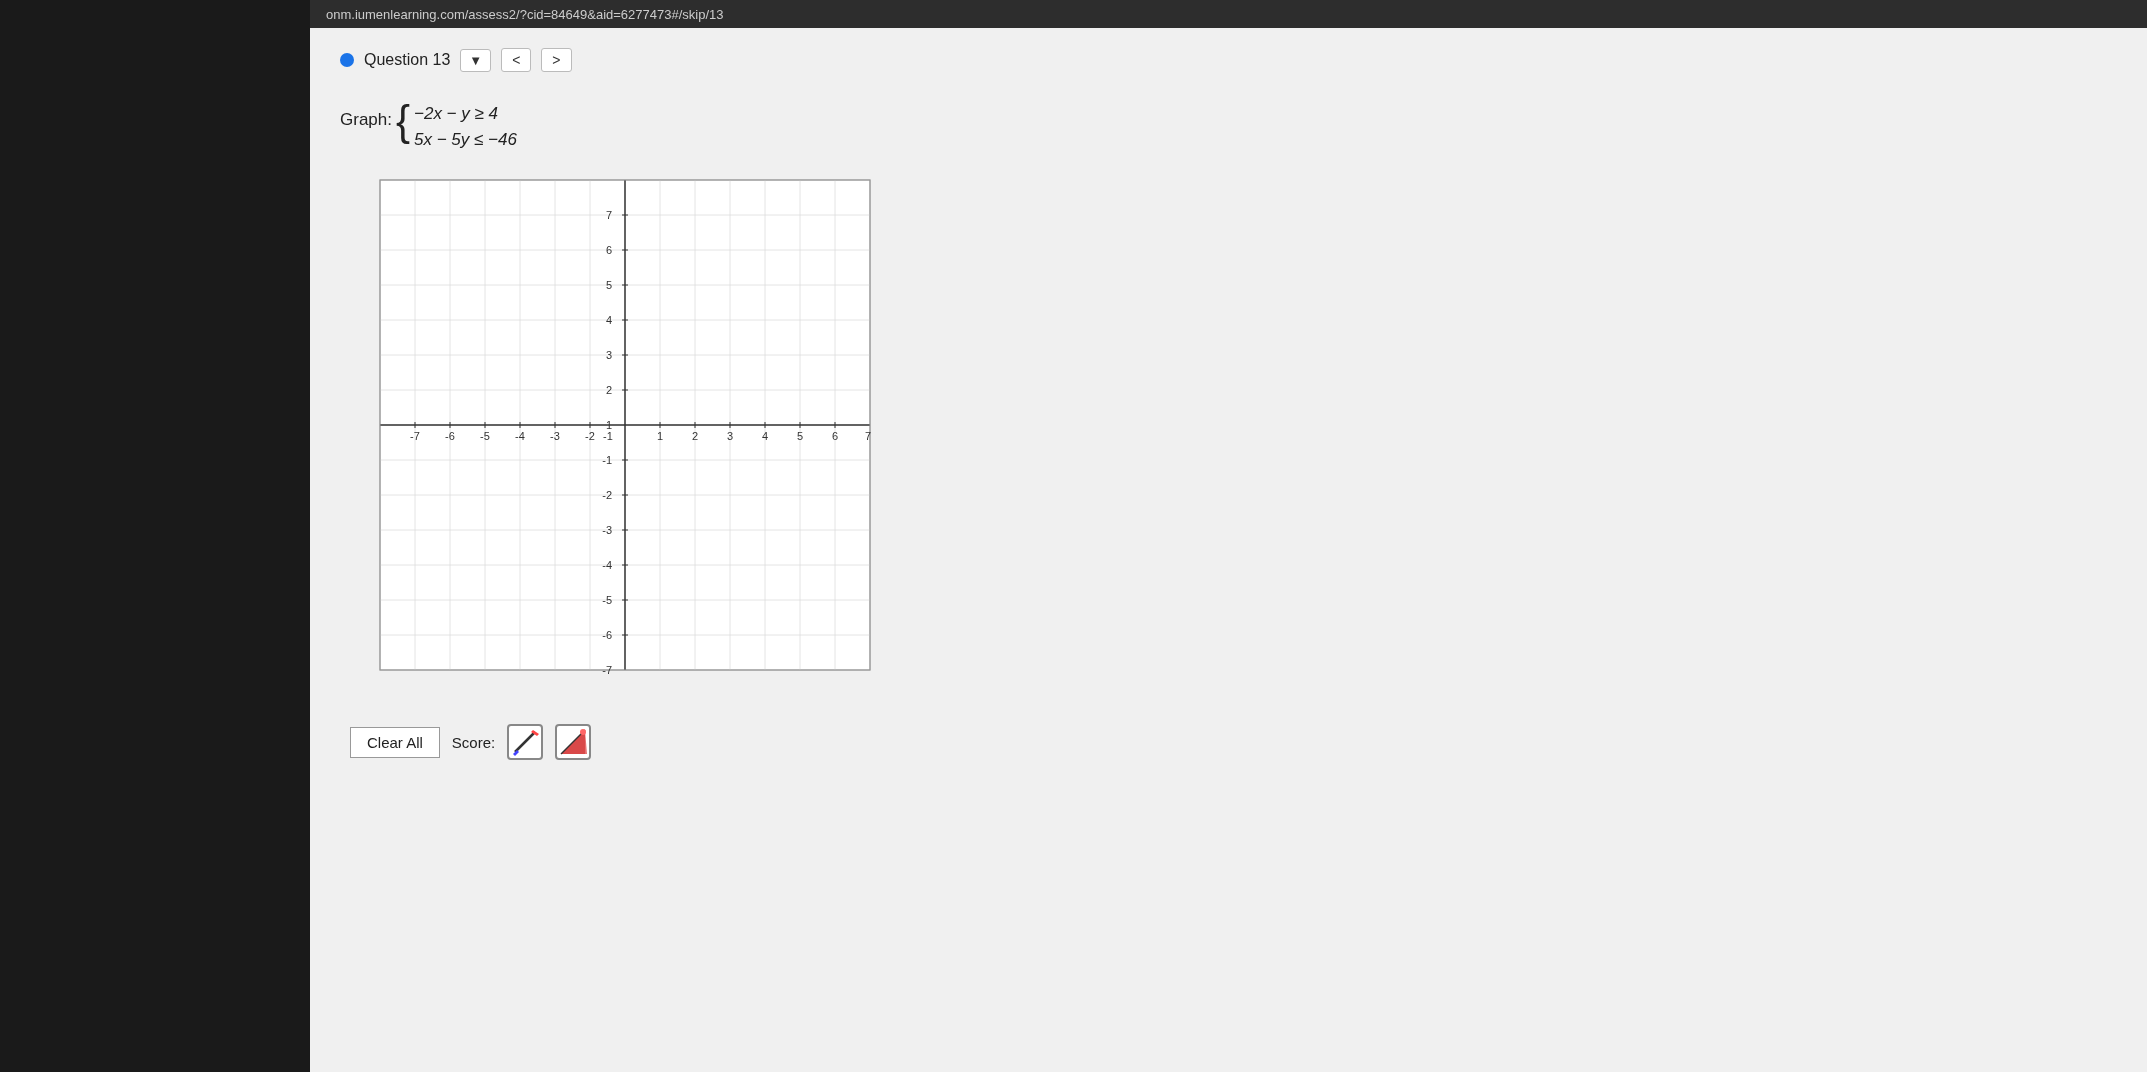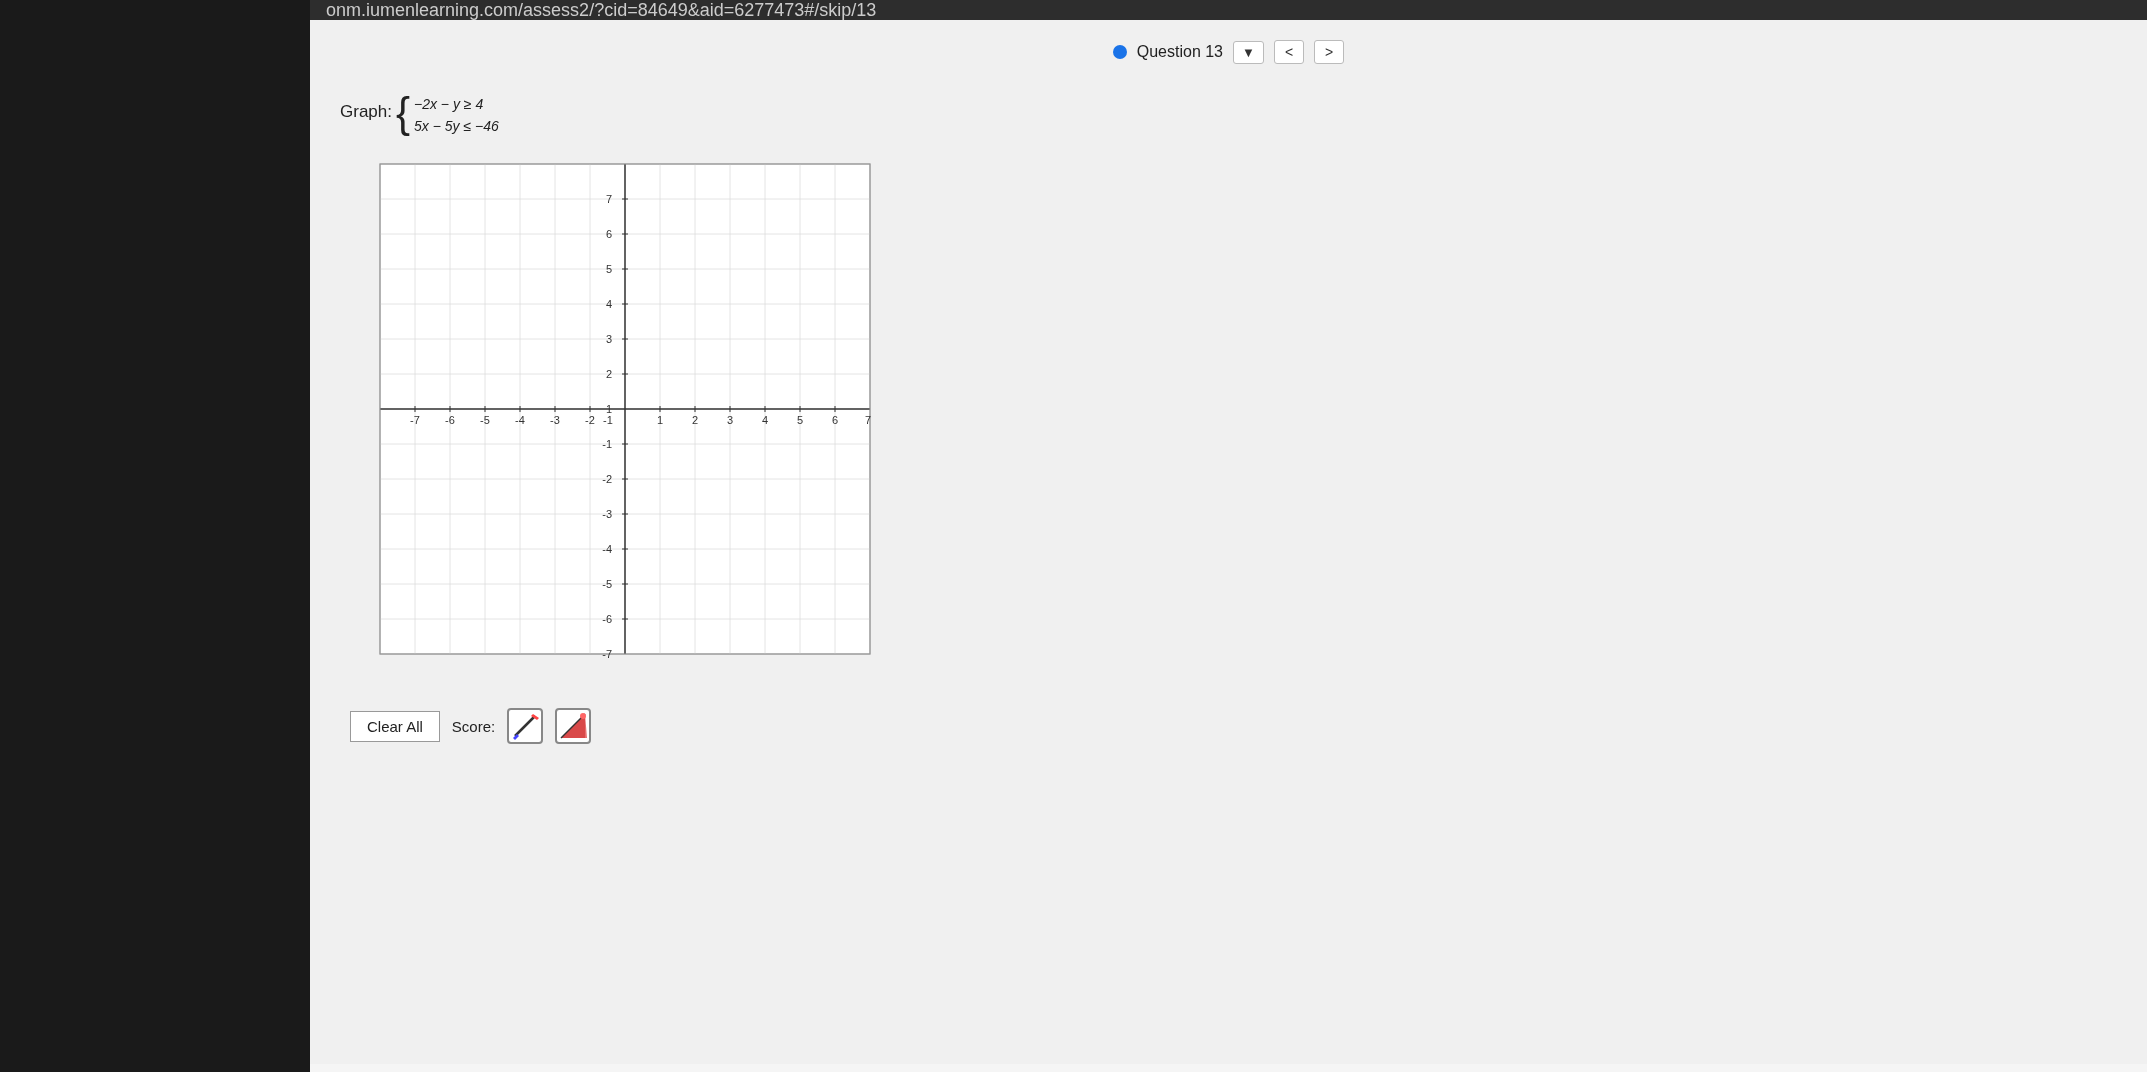--- a/index.html
+++ b/index.html
@@ -20,23 +20,23 @@
     .main-content {
       flex: 1;
       background: #f5f5f5;
       padding: 0;
       height: 100%;
       overflow: hidden;
     }
     .top-bar {
       background: #2d2d2d;
       color: #ccc;
-      font-size: 18px;
+      font-size: 13px;
       padding: 4px 16px;
-      height: 20px;
+      height: 28px;
       display: flex;
       align-items: center;
     }
     .page-body {
       background: #f0f0f0;
       padding: 20px 30px;
       height: calc(100% - 28px);
       overflow-y: auto;
     }
     .score-line {
@@ -45,21 +45,20 @@
       gap: 24px;
       margin-bottom: 18px;
       font-size: 15px;
       color: #222;
     }
     .question-nav {
       display: flex;
       align-items: center;
       gap: 10px;
       margin-bottom: 28px;
-      justify-content: center;
     }
     .blue-dot {
       width: 14px;
       height: 14px;
       border-radius: 50%;
       background: #1a73e8;
       display: inline-block;
       flex-shrink: 0;
     }
     .question-label {
@@ -102,21 +101,21 @@
     .system-brace {
       font-size: 42px;
       line-height: 1;
       font-weight: 100;
       margin-top: -4px;
     }
     .equations {
       display: flex;
       flex-direction: column;
       gap: 6px;
-      font-size: 14px;
+      font-size: 17px;
       font-style: italic;
     }
     .eq-line {
       display: flex;
       align-items: center;
       gap: 4px;
     }
     
     .graph-wrapper {
       margin-left: 10px;

